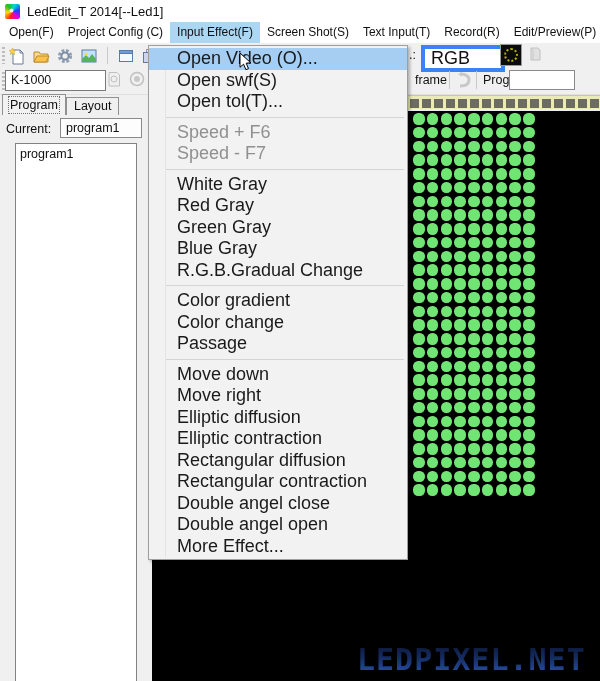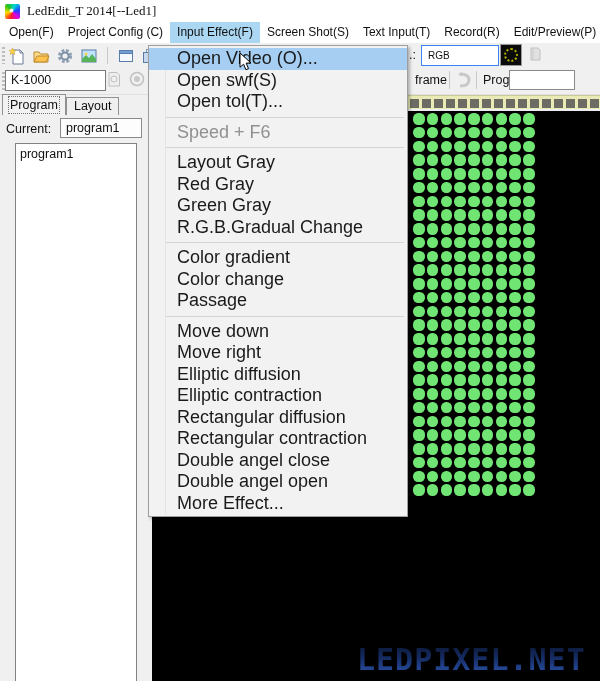--- a/index.html
+++ b/index.html
@@ -2,21 +2,21 @@
 <html><head>
 <meta charset="utf-8">
 <style>
   html,body{margin:0;padding:0;}
   body{
     width:600px;height:681px;position:relative;overflow:hidden;
     background:#f0f0f0;font-family:"Liberation Sans",sans-serif;font-size:13px;color:#111;
     -webkit-font-smoothing:antialiased;
   }
   
-  .titlebar{position:absolute;top:0;left:0;right:0;height:22px;background:#ffffff;display:flex;align-items:center;padding-left:5px;font-family:Liberation Serif, serif;}
+  .titlebar{position:absolute;top:0;left:0;right:0;height:22px;background:#ffffff;display:flex;align-items:center;padding-left:5px;}
   .app-icon{width:15px;height:15px;border-radius:2px;margin-right:7px;
     background:conic-gradient(from 200deg,#ff2020,#ffe000,#20c020,#00d8d8,#2040ff,#e000e0,#ff2020);position:relative;}
   .app-icon::after{content:"";position:absolute;left:4px;top:4px;width:5px;height:5px;border-radius:50%;
     background:radial-gradient(circle,#ffffff 0 35%,rgba(255,255,255,0) 70%);}
   .title-text{font-size:13px;}
   
   .menubar{position:absolute;top:22px;left:0;right:0;height:21px;background:#ffffff;display:flex;padding-left:2px;font-size:12px;white-space:nowrap;}
   .menubar-item{padding:0 7px;line-height:21px;}
   .menubar-item.active{background:#abd7f3;}
   
@@ -25,21 +25,21 @@
   .gripper{position:absolute;left:2px;top:4px;bottom:4px;width:3px;
     background:repeating-linear-gradient(180deg,#bdbdbd 0 2px,rgba(0,0,0,0) 2px 4px);}
   .tb-row{position:absolute;left:8px;top:3px;display:flex;align-items:center;gap:6px;height:19px;}
   .tb-sep{width:1px;height:17px;background:#c9c9c9;margin:0 3px;}
   .tb-icon{width:18px;height:18px;display:inline-block;}
   .disabled-ico{opacity:.45;filter:grayscale(1);}
   .device-box{position:absolute;left:5px;top:2px;width:94px;height:19px;background:#fff;border:1px solid #7a7a7a;line-height:19px;padding-left:5px;font-size:12.5px;}
   .row2-icons{position:absolute;left:105px;top:2px;display:flex;gap:5px;align-items:center;}
   
   .label-frag{position:absolute;left:409px;top:48px;font-size:12.5px;z-index:1;}
-  .rgb-box{position:absolute;left:421px;top:45px;width:70px;height:19px;background:#fff;border:1px solid #3b82f6;line-height:19px;padding-left:6px;font-size:10px;z-index:1;}
+  .rgb-box{position:absolute;left:421px;top:45px;width:70px;height:19px;background:#fff;border:4px solid #3b82f6;line-height:19px;padding-left:6px;font-size:18px;z-index:1;}
   .frame-ring-btn{position:absolute;left:500px;top:44px;width:20px;height:20px;background:#0b0b0b;border:1px solid #9a9a9a;z-index:1;}
   .frame-ring-btn .ring{width:10px;height:10px;border:2px dotted #b3b000;border-radius:50%;margin:3px;}
   .page-btn{position:absolute;left:527px;top:46px;z-index:1;}
   .frame-label{position:absolute;left:415px;top:73px;font-size:12.5px;z-index:1;}
   .r2sep{position:absolute;left:449px;top:71px;width:1px;height:18px;background:#c9c9c9;z-index:1;}
   .rotate-btn{position:absolute;left:455px;top:71px;z-index:1;}
   .r2sep2{position:absolute;left:476px;top:71px;width:1px;height:18px;background:#c9c9c9;z-index:1;}
   .prog-label{position:absolute;left:483px;top:73px;font-size:12.5px;z-index:1;}
   .prog-input{position:absolute;left:509px;top:70px;width:58px;height:18px;background:#fff;border:1px solid #8a8a8a;z-index:1;font-size:12px;padding:0 3px;}
   
@@ -448,24 +448,26 @@
   </div>
 <div class="watermark">LEDPIXEL.NET</div>
 
 <div class="context-menu">
   <div class="menu-gutter"></div>
 <div class="menu-item highlighted">Open Video (O)...</div>
     <div class="menu-item">Open swf(S)</div>
     <div class="menu-item">Open tol(T)...</div>
     <div class="menu-sep"></div>
     <div class="menu-item disabled">Speed +  F6</div>
+    <div class="menu-item disabled">Speed -  F7</div>
     <div class="menu-sep"></div>
-    <div class="menu-item">Layout Gray</div>
+    <div class="menu-item">White Gray</div>
     <div class="menu-item">Red Gray</div>
     <div class="menu-item">Green Gray</div>
+    <div class="menu-item">Blue Gray</div>
     <div class="menu-item">R.G.B.Gradual Change</div>
     <div class="menu-sep"></div>
     <div class="menu-item">Color gradient</div>
     <div class="menu-item">Color change</div>
     <div class="menu-item">Passage</div>
     <div class="menu-sep"></div>
     <div class="menu-item">Move down</div>
     <div class="menu-item">Move right</div>
     <div class="menu-item">Elliptic diffusion</div>
     <div class="menu-item">Elliptic contraction</div>

